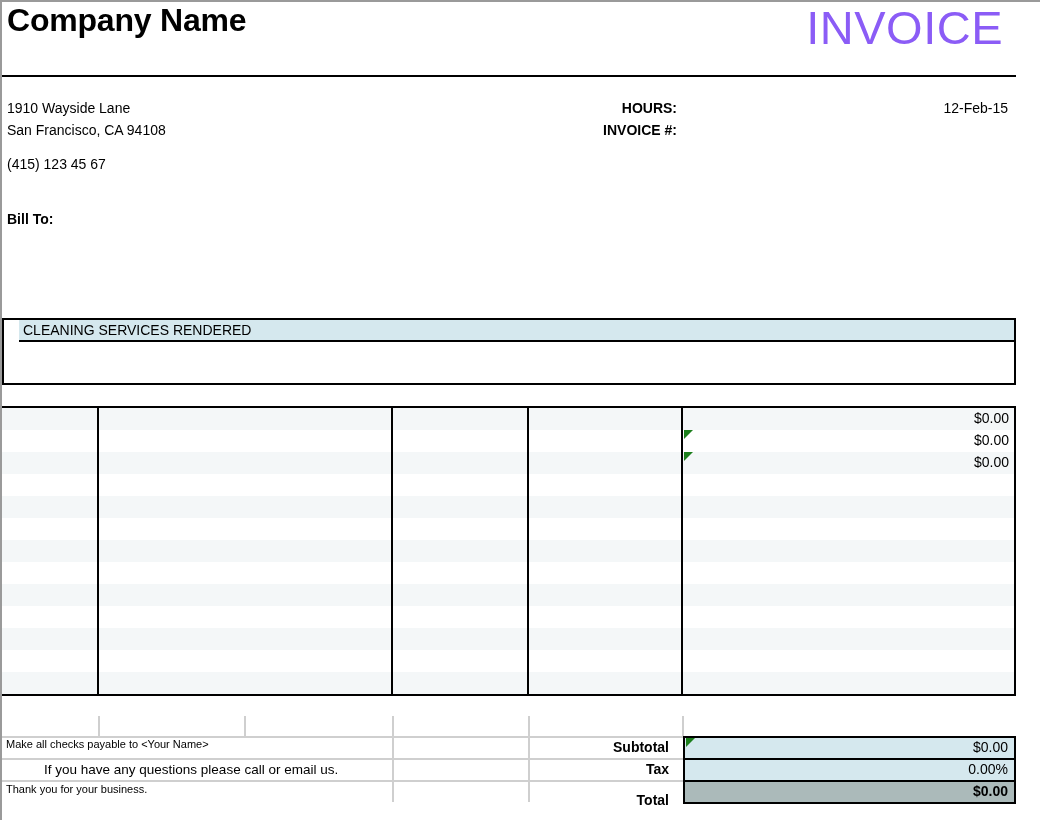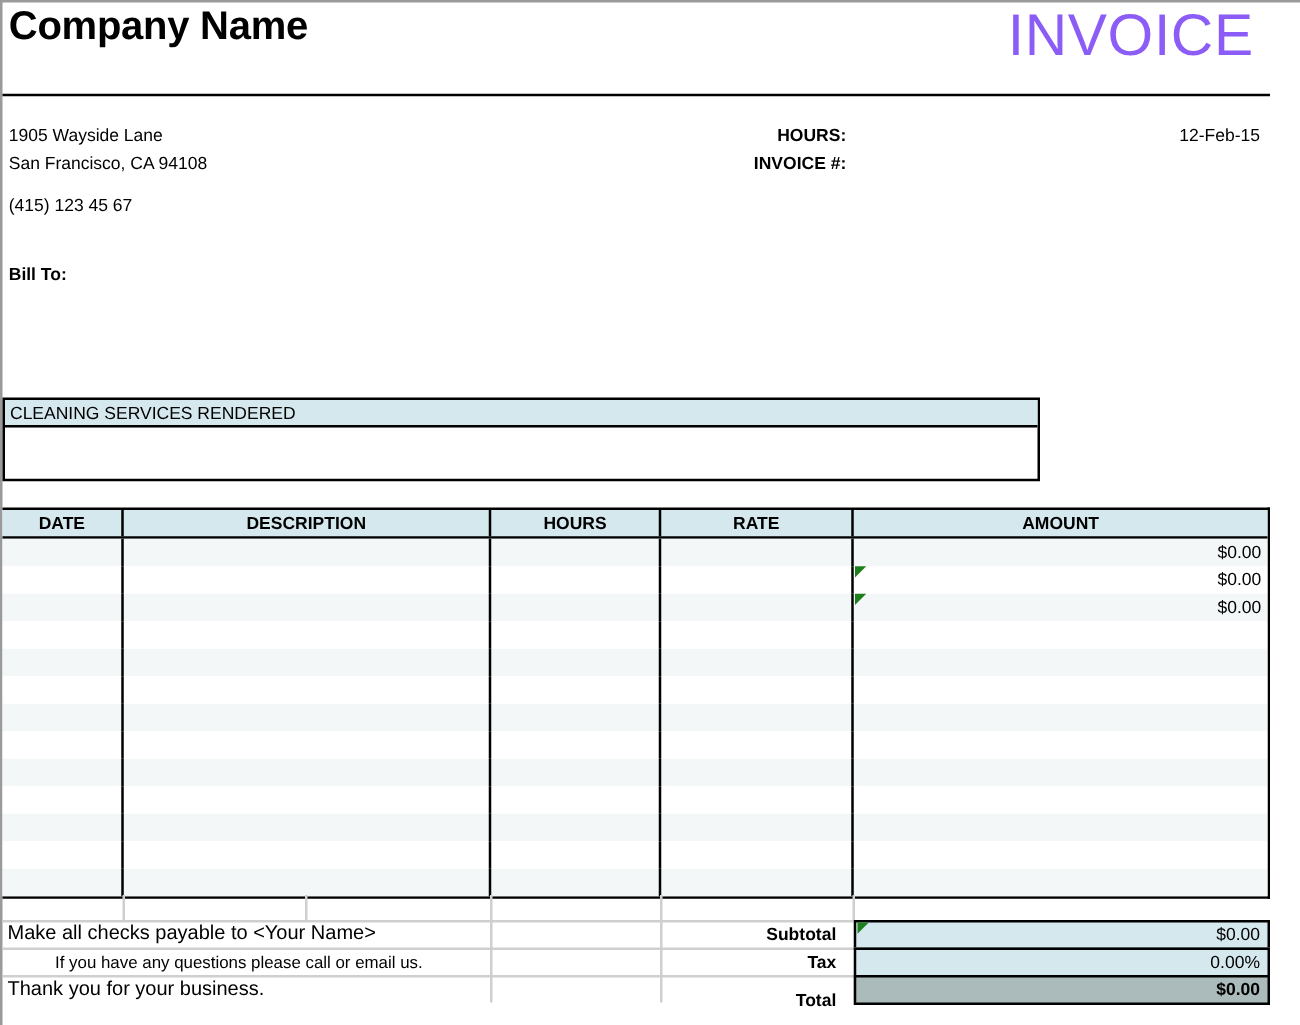--- a/index.html
+++ b/index.html
@@ -12,21 +12,21 @@
   .company-name { position: absolute; left: 7px; top: 2px; font-size: 32px; font-weight: bold; letter-spacing: -0.2px; }
   .invoice-title { position: absolute; right: 37px; top: 2px; font-size: 47px; color: #8b5cf6; font-weight: normal; letter-spacing: 0.5px; line-height: 52px; }
   .header-rule { position: absolute; left: 2px; top: 75px; width: 1014px; height: 2px; background: #000; }
 
   .addr { position: absolute; left: 7px; font-size: 14px; }
   .meta-label { position: absolute; right: 363px; font-size: 14px; font-weight: bold; text-align: right; }
   .meta-value { position: absolute; right: 32px; font-size: 14px; text-align: right; }
 
   .bill-to { position: absolute; left: 7px; top: 211px; font-size: 14px; font-weight: bold; }
 
-  .services-box { position: absolute; left: 2px; top: 318px; width: 830px; height: 67px; border: 2px solid #000; }
+  .services-box { position: absolute; left: 2px; top: 318px; width: 1014px; height: 67px; border: 2px solid #000; padding-left: 15px; }
   .services-head { height: 22px; background: #d5e8ee; border-bottom: 2px solid #000; font-size: 14px; padding-left: 4px; line-height: 20px; }
 
   .items-table { position: absolute; left: 2px; top: 406px; width: 1014px; border-top: 2px solid #000; border-right: 2px solid #000; border-bottom: 2px solid #000; }
   .items-head { display: flex; height: 23px; background: #d5e8ee; border-bottom: 2px solid #000; }
   .items-head .th { font-size: 14px; font-weight: bold; text-align: center; line-height: 20px; border-right: 2px solid #000; }
   .items-head .th:last-child { border-right: none; }
   .items-body { position: relative; }
   .row { display: flex; height: 22px; }
   .row:nth-child(odd) { background: #f4f7f8; }
   .row:nth-child(even) { background: #ffffff; }
@@ -36,61 +36,54 @@
   .c-desc { width: 294px; }
   .c-hours { width: 136px; }
   .c-rate { width: 154px; }
   .c-amount { width: 331px; }
 
   .note-flag { position: absolute; left: 1px; top: 0; width: 0; height: 0; border-top: 9px solid #1c7f1c; border-right: 9px solid transparent; }
 
   .grid-h { position: absolute; height: 2px; background: #cfcfcf; }
   .grid-v { position: absolute; width: 2px; background: #cfcfcf; }
 
-  .footer-text { position: absolute; left: 6px; font-size: 16px; white-space: nowrap; }
+  .footer-text { position: absolute; left: 6px; font-size: 11px; white-space: nowrap; }
   .footer-small { font-size: 13.5px; margin-left: 38px; }
 
   .sum-label { position: absolute; right: 371px; font-size: 14px; font-weight: bold; text-align: right; }
   .sum-box { position: absolute; left: 683px; width: 333px; height: 24px; border: 2px solid #000; font-size: 14px; text-align: right; padding-right: 6px; line-height: 19px; background: #d5e8ee; }
   .sum-box.total { background: #abbaba; font-weight: bold; }
 </style>
 </head>
 <body>
 
 <div class="page-frame-top"></div>
 <div class="page-frame-left"></div>
 
 <div class="company-name">Company Name</div>
 <div class="invoice-title">INVOICE</div>
 <div class="header-rule"></div>
 
-<div class="addr" style="top:100px;">1905 Wayside Lane</div>
+<div class="addr" style="top:100px;">1910 Wayside Lane</div>
 <div class="addr" style="top:122px;">San Francisco, CA 94108</div>
 <div class="addr" style="top:156px;">(415) 123 45 67</div>
 
 <div class="meta-label" style="top:100px;">HOURS:</div>
 <div class="meta-label" style="top:122px;">INVOICE #:</div>
 <div class="meta-value" style="top:100px;">12-Feb-15</div>
 <div class="meta-value" style="top:122px; width:300px; height:18px;"></div>
 
 <div class="bill-to">Bill To:</div>
 
 <div class="services-box">
   <div class="services-head">CLEANING SERVICES RENDERED</div>
   <div style="height:41px;"></div>
 </div>
 
 <div class="items-table">
-  <div class="items-head">
-    <div class="th c-date">DATE</div>
-    <div class="th c-desc">DESCRIPTION</div>
-    <div class="th c-hours">HOURS</div>
-    <div class="th c-rate">RATE</div>
-    <div class="th c-amount">AMOUNT</div>
-  </div>
   <div class="items-body">
     <div class="row">
       <div class="cell c-date"></div>
       <div class="cell c-desc"></div>
       <div class="cell c-hours"></div>
       <div class="cell c-rate"></div>
       <div class="cell c-amount">$0.00</div>
     </div>
     <div class="row">
       <div class="cell c-date"></div>

